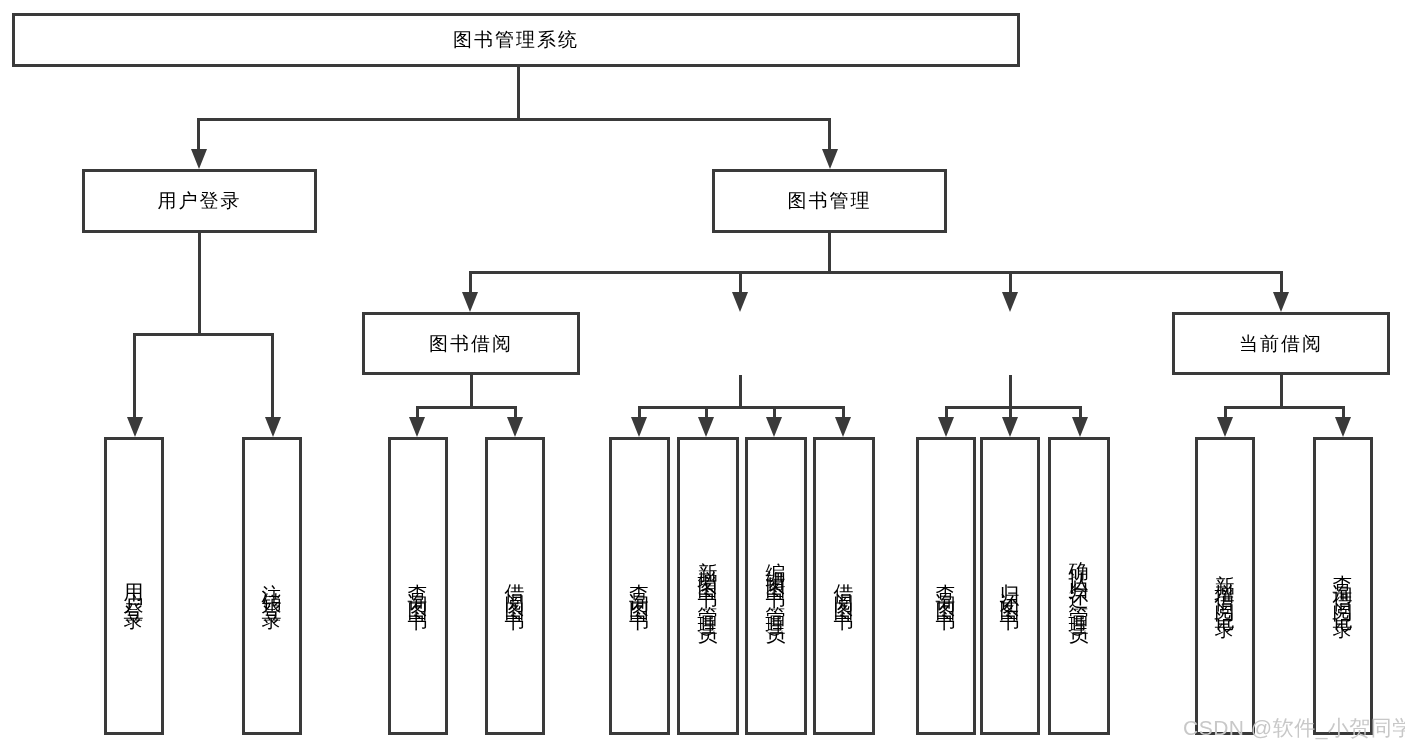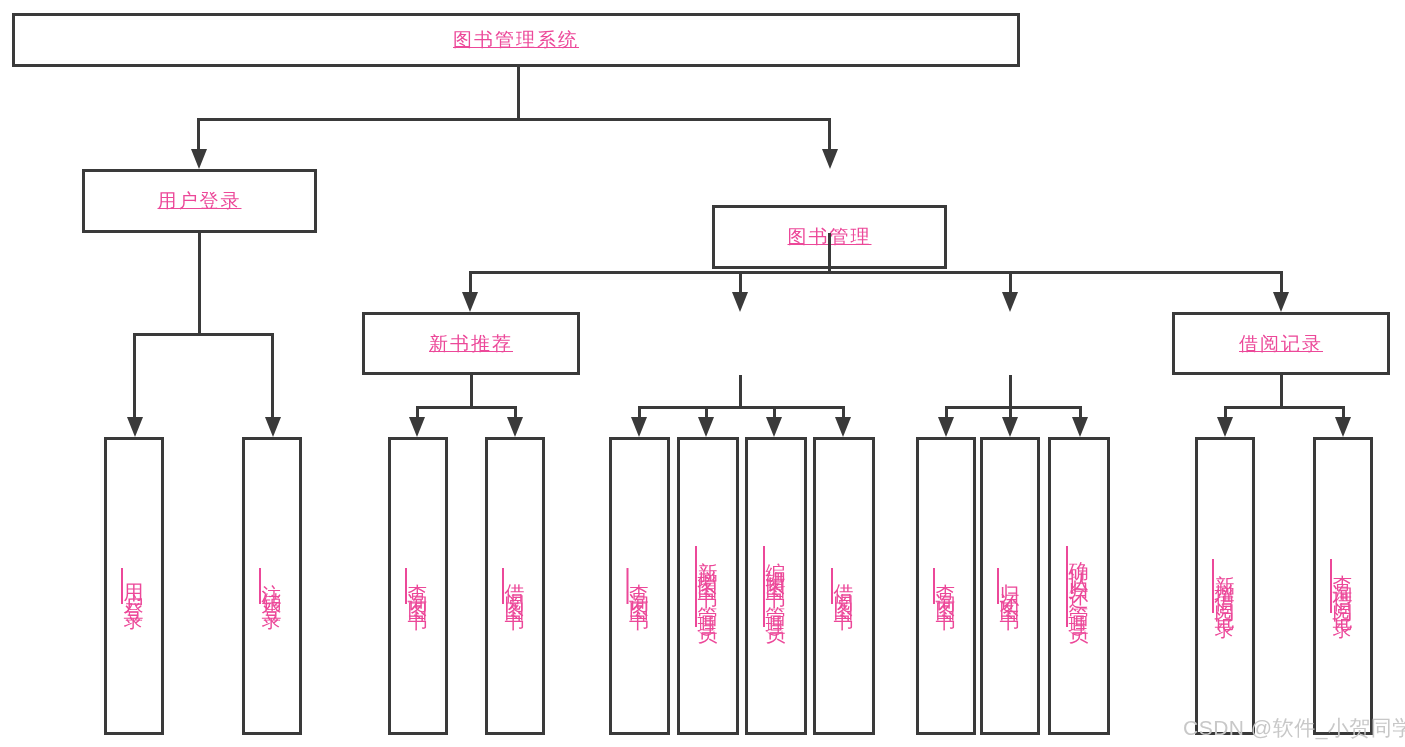--- a/index.html
+++ b/index.html
@@ -12,25 +12,24 @@
     font-family: "Liberation Sans", "DejaVu Sans", sans-serif;
   }
   .node {
     position: absolute;
     box-sizing: border-box;
     border: 3px solid #3a3a3a;
     background: #ffffff;
     display: flex;
     align-items: center;
     justify-content: center;
-    color: #ec4899;
+    color: #000000;
     font-size: 19px;
     letter-spacing: 2px;
     white-space: nowrap;
-    text-decoration: underline;
   }
   .leaf span {
     writing-mode: vertical-rl;
     text-orientation: mixed;
     font-size: 20px;
     letter-spacing: 9px;
     line-height: 1;
     white-space: nowrap;
   }
   .hline, .vline { position: absolute; background: #3a3a3a; }
@@ -63,21 +62,21 @@
   <div class="vline" style="left:517px; top:67px; width:3px; height:54px;"></div>
   <div class="hline" style="left:197px; top:118px; width:634px; height:3px;"></div>
   <div class="vline" style="left:197px; top:118px; width:3px; height:32px;"></div>
   <div class="arrow" style="left:191px; top:149px;"></div>
   <div class="vline" style="left:828px; top:118px; width:3px; height:32px;"></div>
   <div class="arrow" style="left:822px; top:149px;"></div>
 
   <div class="node" style="left:82px; top:169px; width:235px; height:64px;">
     <span>用户登录</span>
   </div>
-  <div class="node" style="left:712px; top:169px; width:235px; height:64px;margin-top:36px;">
+  <div class="node" style="left:712px; top:169px; width:235px; height:64px;">
     <span>图书管理</span>
   </div>
 
   <div class="vline" style="left:198px; top:233px; width:3px; height:103px;"></div>
   <div class="hline" style="left:133px; top:333px; width:141px; height:3px;"></div>
   <div class="vline" style="left:133px; top:333px; width:3px; height:86px;"></div>
   <div class="arrow" style="left:127px; top:417px;"></div>
   <div class="vline" style="left:271px; top:333px; width:3px; height:86px;"></div>
   <div class="arrow" style="left:265px; top:417px;"></div>
 
@@ -86,24 +85,24 @@
   <div class="vline" style="left:469px; top:271px; width:3px; height:23px;"></div>
   <div class="arrow" style="left:462px; top:292px;"></div>
   <div class="vline" style="left:739px; top:271px; width:3px; height:23px;"></div>
   <div class="arrow" style="left:732px; top:292px;"></div>
   <div class="vline" style="left:1009px; top:271px; width:3px; height:23px;"></div>
   <div class="arrow" style="left:1002px; top:292px;"></div>
   <div class="vline" style="left:1280px; top:271px; width:3px; height:23px;"></div>
   <div class="arrow" style="left:1273px; top:292px;"></div>
 
   <div class="node" style="left:362px; top:312px; width:218px; height:63px;">
-    <span>新书推荐</span>
+    <span>图书借阅</span>
   </div>
   <div class="node" style="left:1172px; top:312px; width:218px; height:63px;">
-    <span>借阅记录</span>
+    <span>当前借阅</span>
   </div>
 
   <div class="vline" style="left:470px; top:375px; width:3px; height:34px;"></div>
   <div class="hline" style="left:416px; top:406px; width:101px; height:3px;"></div>
   <div class="vline" style="left:416px; top:406px; width:3px; height:13px;"></div>
   <div class="arrow" style="left:409px; top:417px;"></div>
   <div class="vline" style="left:514px; top:406px; width:3px; height:13px;"></div>
   <div class="arrow" style="left:507px; top:417px;"></div>
 
   <div class="vline" style="left:739px; top:375px; width:3px; height:34px;"></div>

